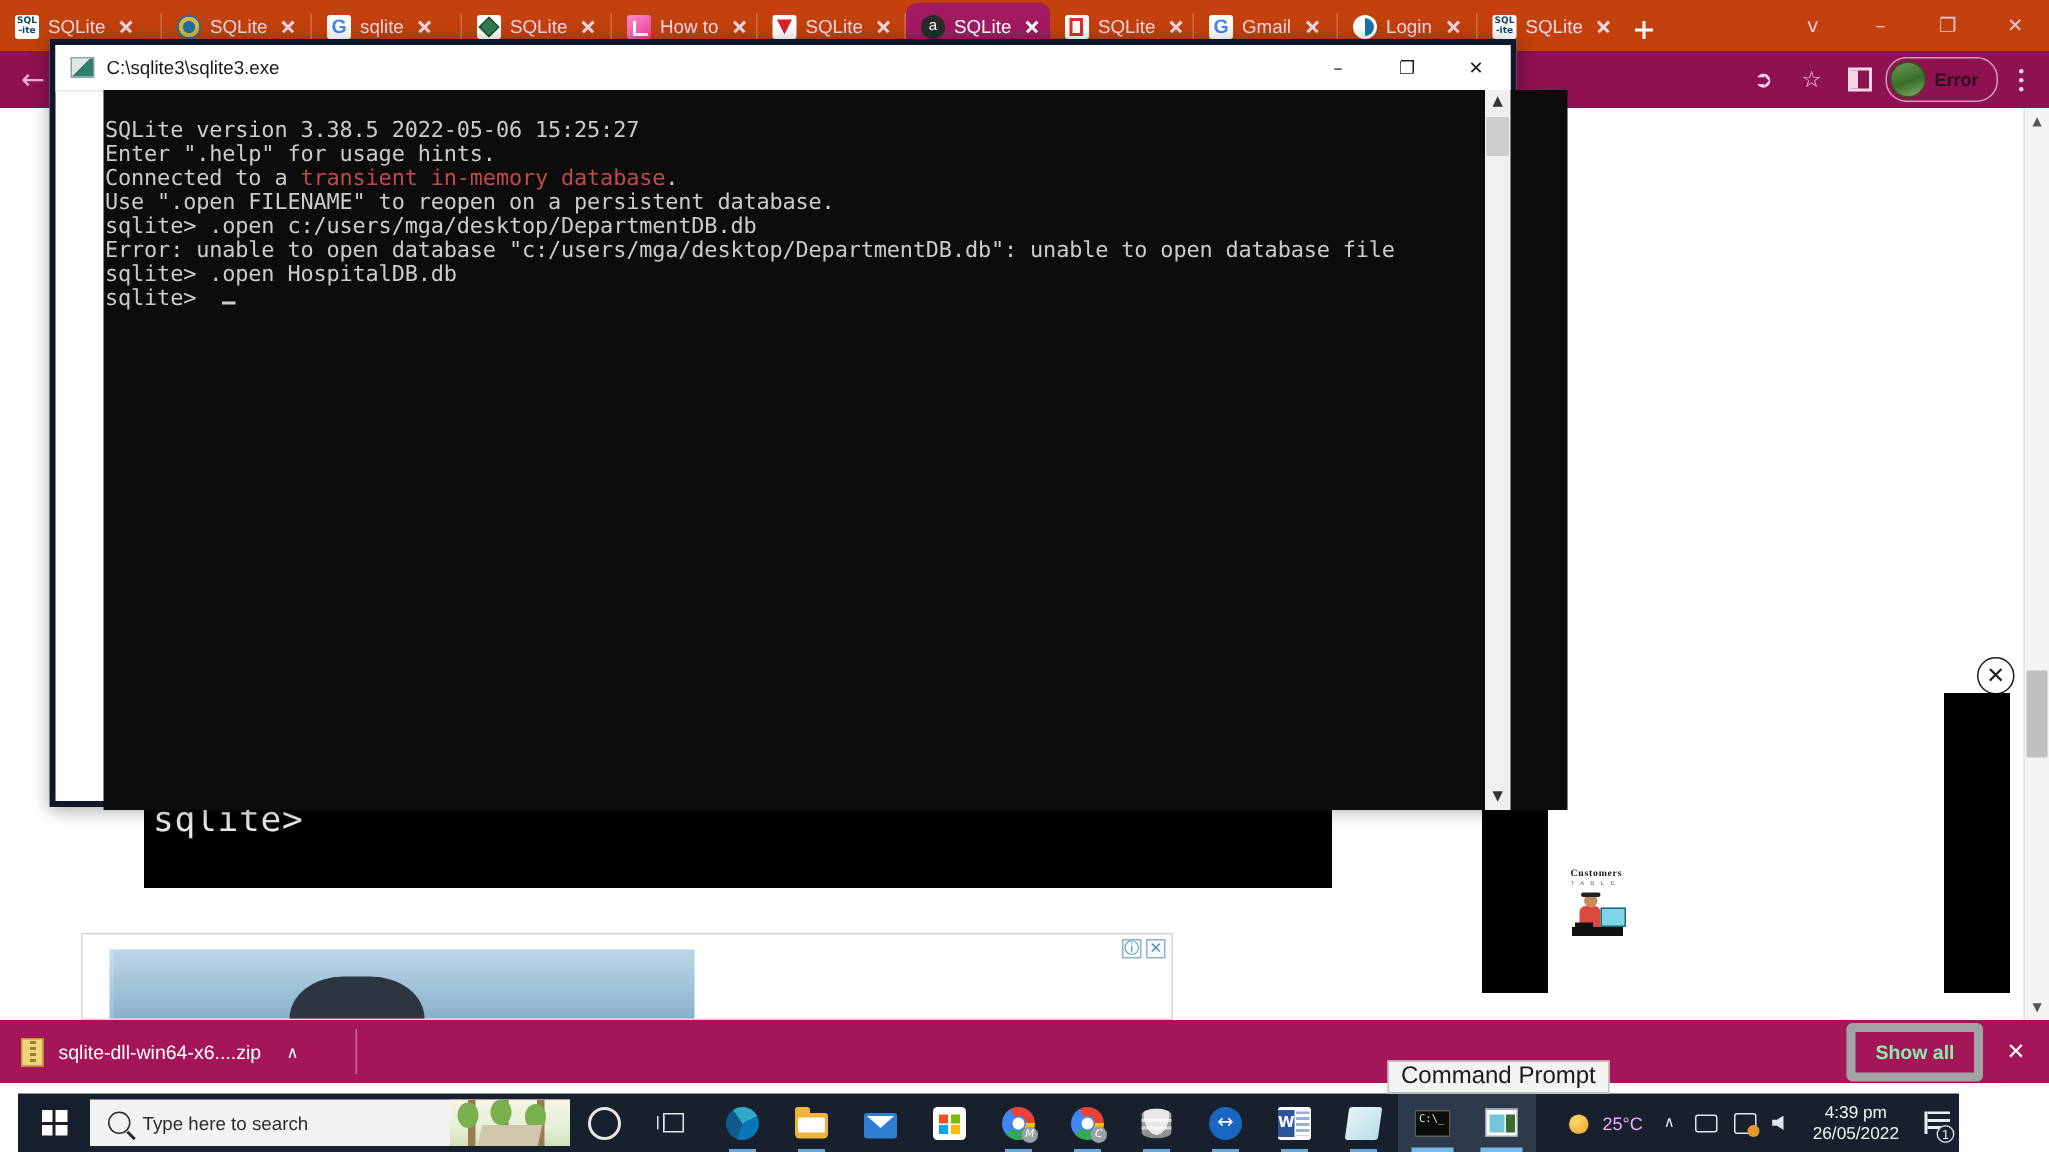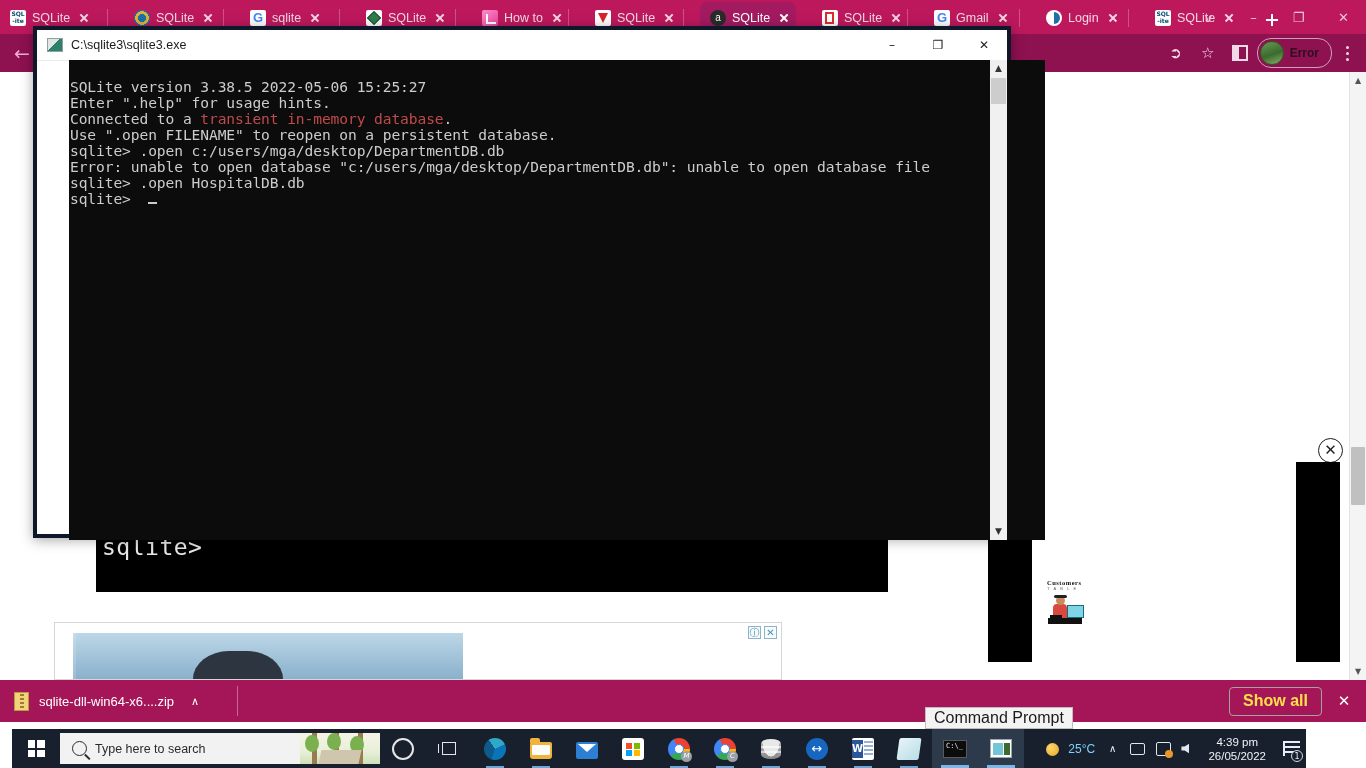--- a/index.html
+++ b/index.html
@@ -17,24 +17,23 @@
 
   
   .browser-chrome {
     position: absolute; left: 0; top: 0;
     width: 1366px; height: 72px;
     background: #8e1150;
   }
   .tabstrip {
     position: absolute; left: 0; top: 0;
     width: 1366px; height: 34px;
-    background: #be185d;
+    background: #c2410c;
     display: flex;
     align-items: flex-end;
-    gap: 16px;
   }
   .tab {
     position: relative;
     height: 32px;
     display: flex;
     align-items: center;
     gap: 6px;
     padding: 0 6px 0 10px;
     color: #f2d7e4;
     font-size: 12.5px;
@@ -473,23 +472,23 @@
     background: rgba(255,255,255,0.35);
   }
   .dl-right {
     position: absolute; right: 10px; top: 0;
     height: 42px;
     display: flex; align-items: center; gap: 10px;
   }
   .show-all-btn {
     height: 27px;
     padding: 0 13px;
-    border: 1px solid #a3a3a3;
+    border: 6px solid #a3a3a3;
     border-radius: 4px;
-    color: #fde047; font-size: 16px; font-weight: bold;
+    color: #86efac; font-size: 13px; font-weight: bold;
     display: flex; align-items: center;
     background: transparent;
   }
   .dl-close {
     width: 24px; height: 24px;
     color: #ffffff;
     display: flex; align-items: center; justify-content: center;
     font-size: 15px;
     font-family: "DejaVu Sans", sans-serif;
   }
@@ -726,21 +725,21 @@
     width: 6px; height: 12px; background: #3b6b2f;
   }
   .tray {
     position: absolute; right: 0; top: 0;
     height: 39px;
     display: flex; align-items: center; gap: 0px;
   }
   .tray-item {
     height: 39px; display: flex; align-items: center;
     padding: 0 6px;
-    color: #7dd3fc; font-size: 12px;
+    color: #f0abfc; font-size: 12px;
   }
   .weather-ico {
     width: 18px; height: 18px; position: relative; margin-right: 6px;
   }
   .weather-ico::after {
     content: "";
     position: absolute; left: 2px; top: 3px;
     width: 13px; height: 13px; border-radius: 50%;
     background: radial-gradient(circle at 35% 35%, #ffd76a, #e8a32a);
   }

